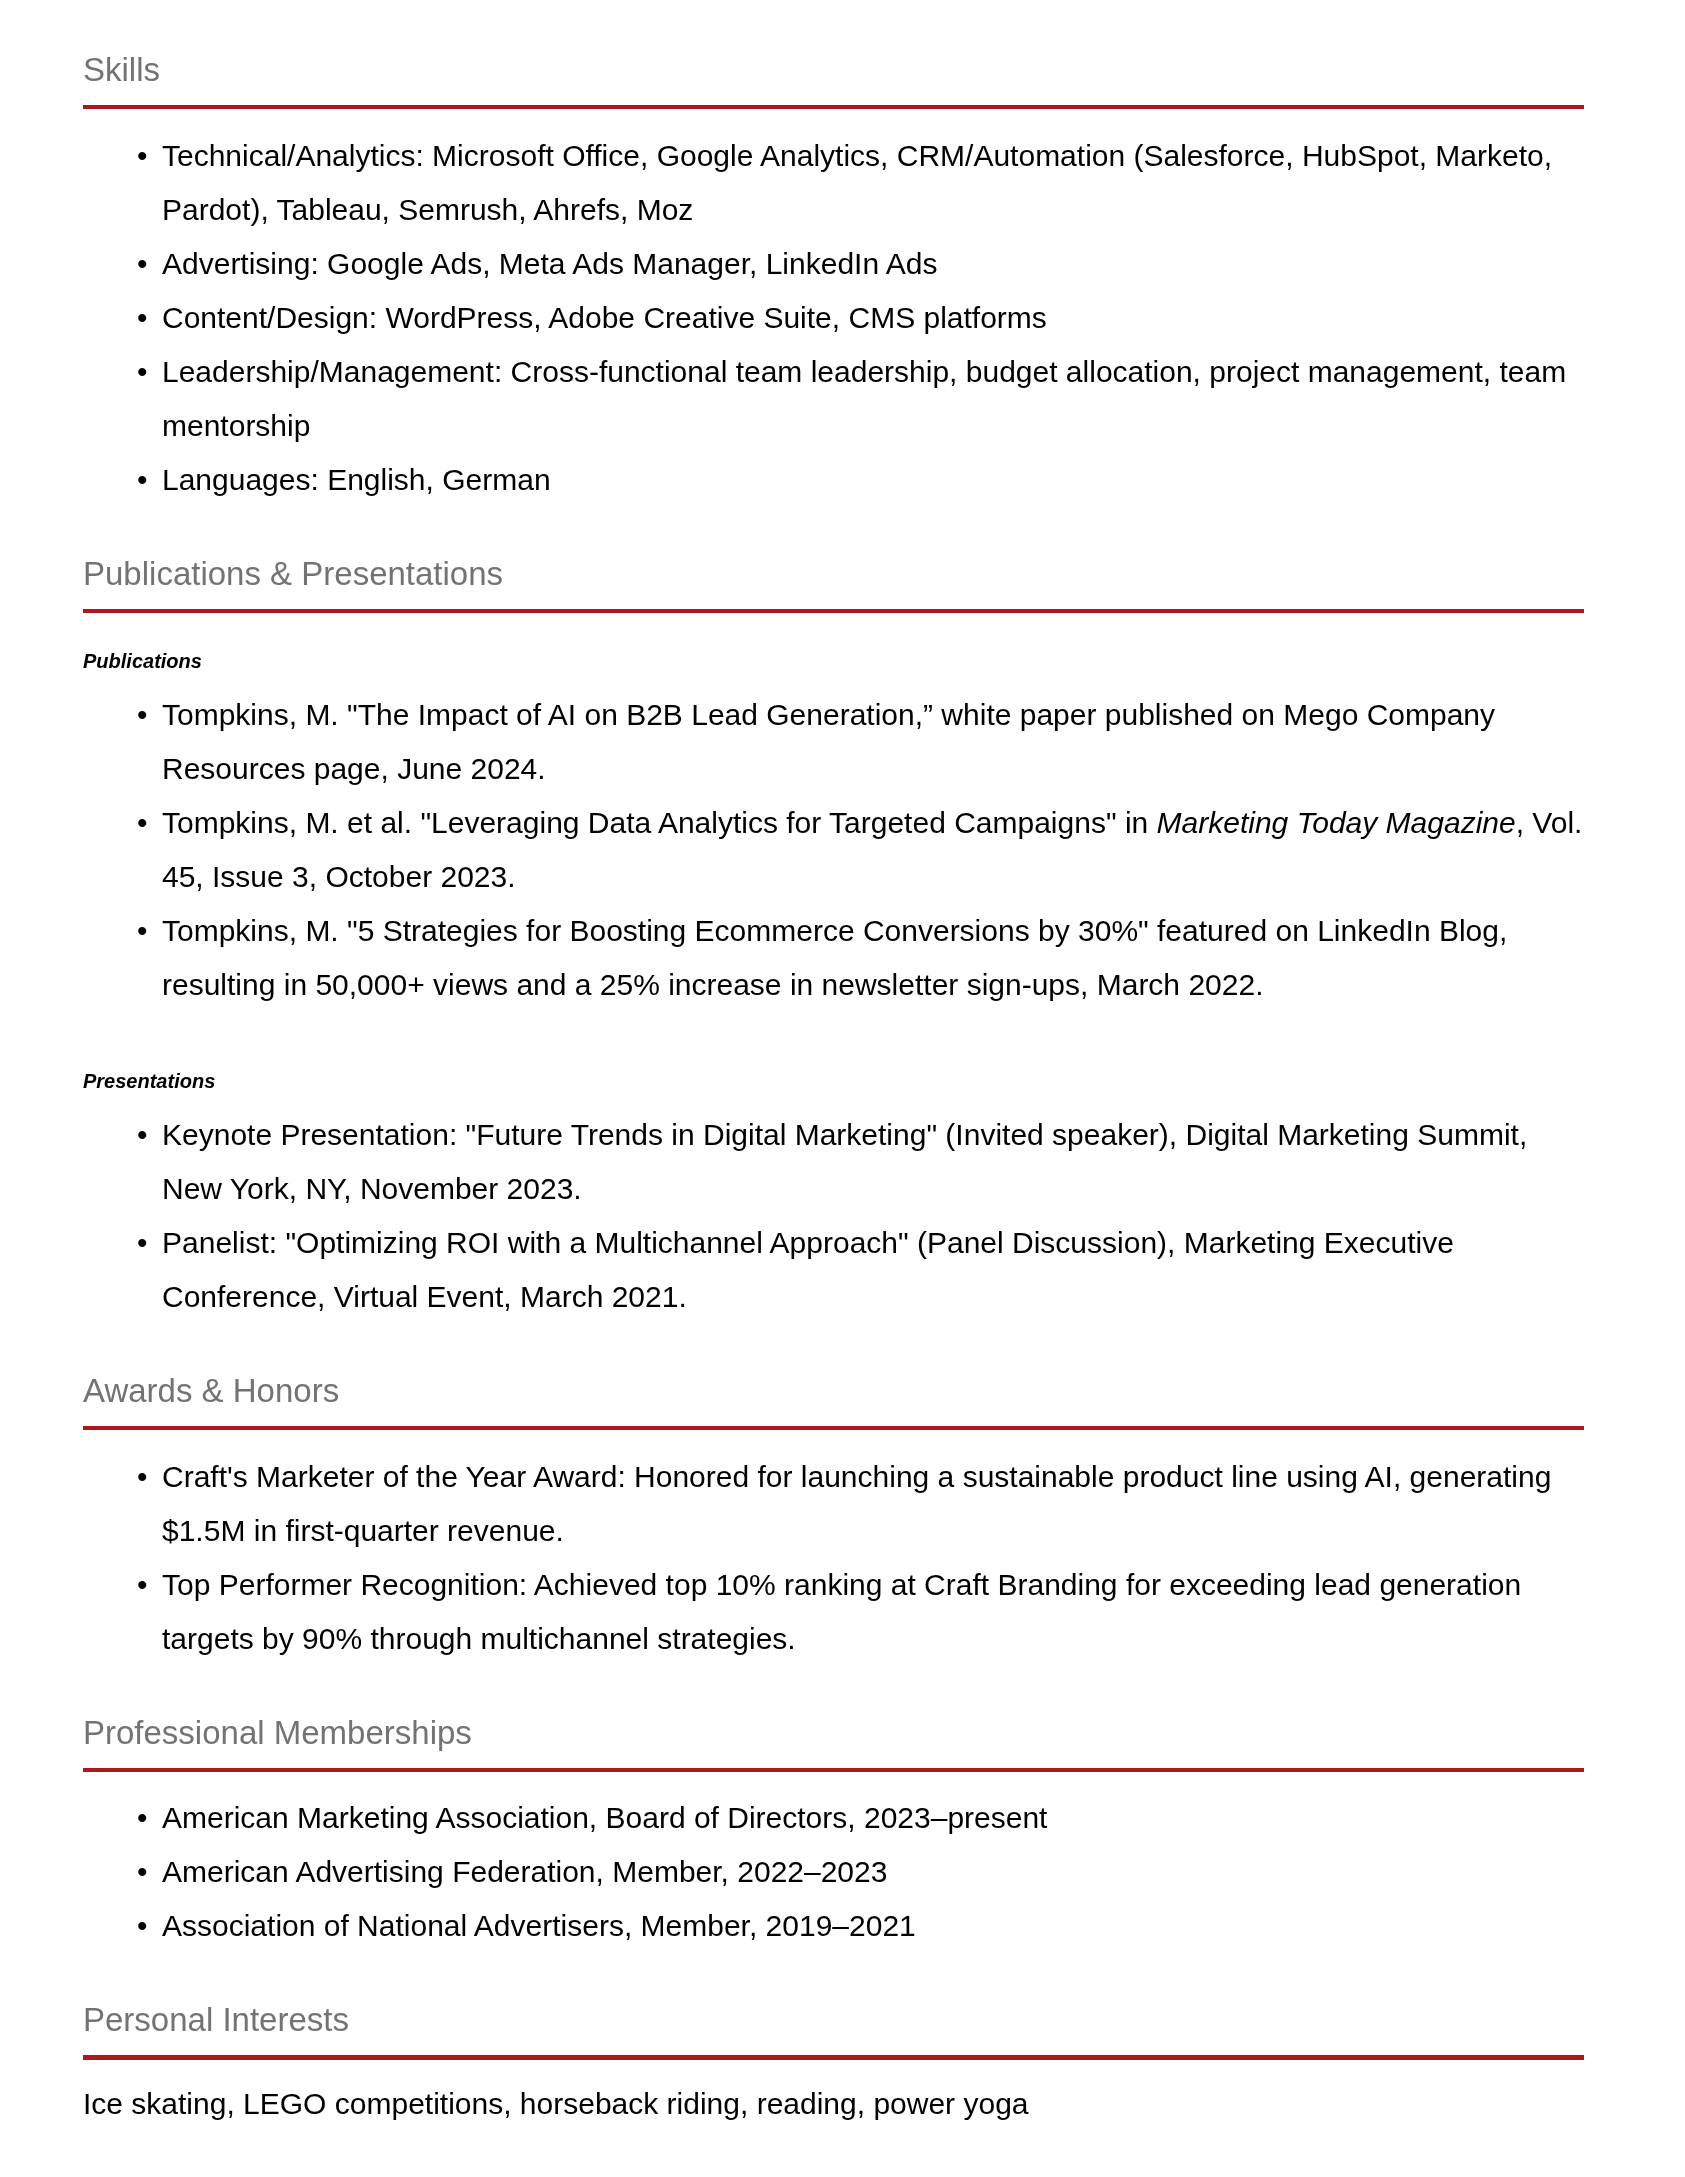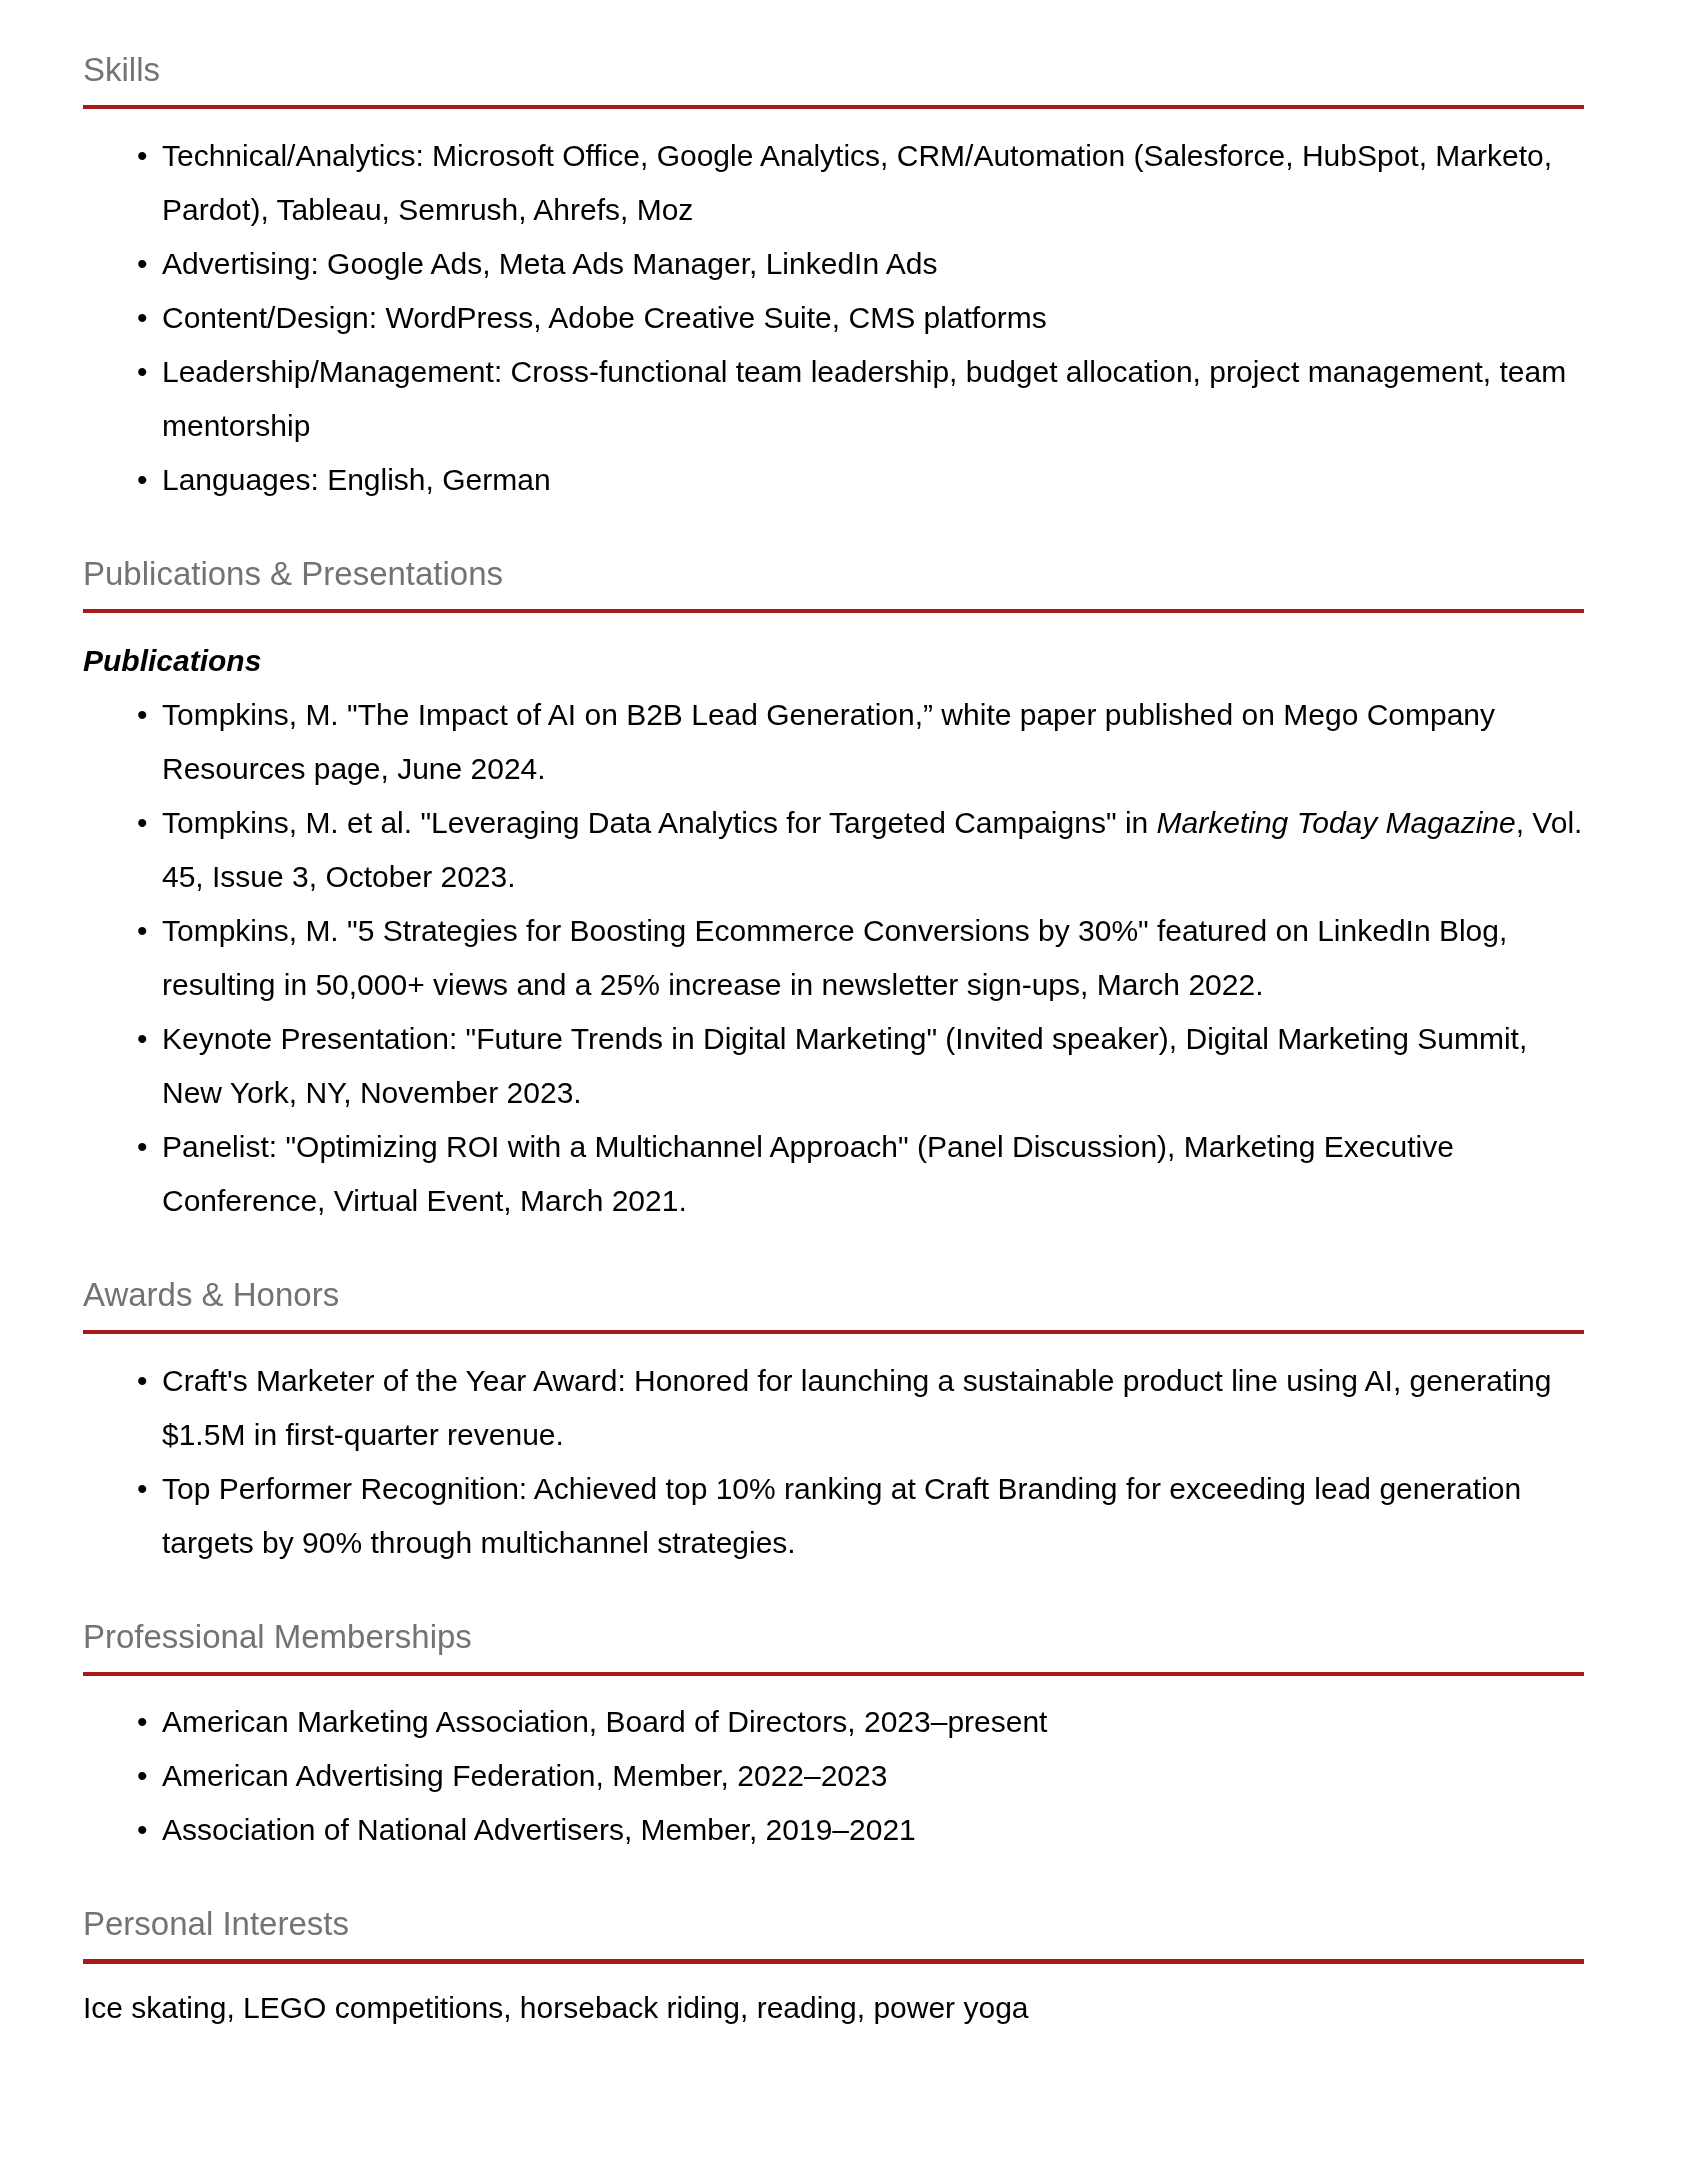--- a/index.html
+++ b/index.html
@@ -31,21 +31,21 @@
     font-weight: 400;
     color: #737373;
   }
   .rule {
     height: 4.4px;
     margin-top: 14px;
     background: #AA1A1A;
   }
   .subheading {
     margin-top: 21px;
-    font-size: 30px;
+    font-size: 20px;
     line-height: 54px;
     font-weight: 700;
     font-style: italic;
   }
   .subheading.spaced { margin-top: 42px; }
   ul.bullet-list {
     list-style: none;
     margin: 19.3px 0 0 0;
     padding: 0;
   }
@@ -89,20 +89,21 @@
     <h2 class="section-heading">Publications &amp; Presentations</h2>
     <div class="rule" style="background-color: rgb(170, 26, 26);"></div>
 
     <div class="subheading">Publications</div>
     <ul class="bullet-list tight">
       <li><span>Tompkins, M. "The Impact of AI on B2B Lead Generation,” white paper published on Mego Company Resources page, June 2024.</span><span class="i"></span><span></span></li>
       <li><span>Tompkins, M. et al. "Leveraging Data Analytics for Targeted Campaigns" in </span><span class="i">Marketing Today Magazine</span><span>, Vol. 45, Issue 3, October 2023.</span></li>
       <li><span>Tompkins, M. "5 Strategies for Boosting Ecommerce Conversions by 30%" featured on LinkedIn Blog, resulting in 50,000+ views and a 25% increase in newsletter sign-ups, March 2022.</span><span class="i"></span><span></span></li>
     </ul>
 
+    <div class="subheading spaced">Presentations</div>
     <ul class="bullet-list tight">
       <li><span class="b">Keynote Presentation</span><span>: "Future Trends in Digital Marketing" (Invited speaker), Digital Marketing Summit, New York, NY, November 2023.</span></li>
       <li><span class="b">Panelist</span><span>: "Optimizing ROI with a Multichannel Approach" (Panel Discussion), Marketing Executive Conference, Virtual Event, March 2021.</span></li>
     </ul>
   </div>
 
   <div class="sec">
     <h2 class="section-heading">Awards &amp; Honors</h2>
     <div class="rule" style="background-color: rgb(170, 26, 26);"></div>
     <ul class="bullet-list">

